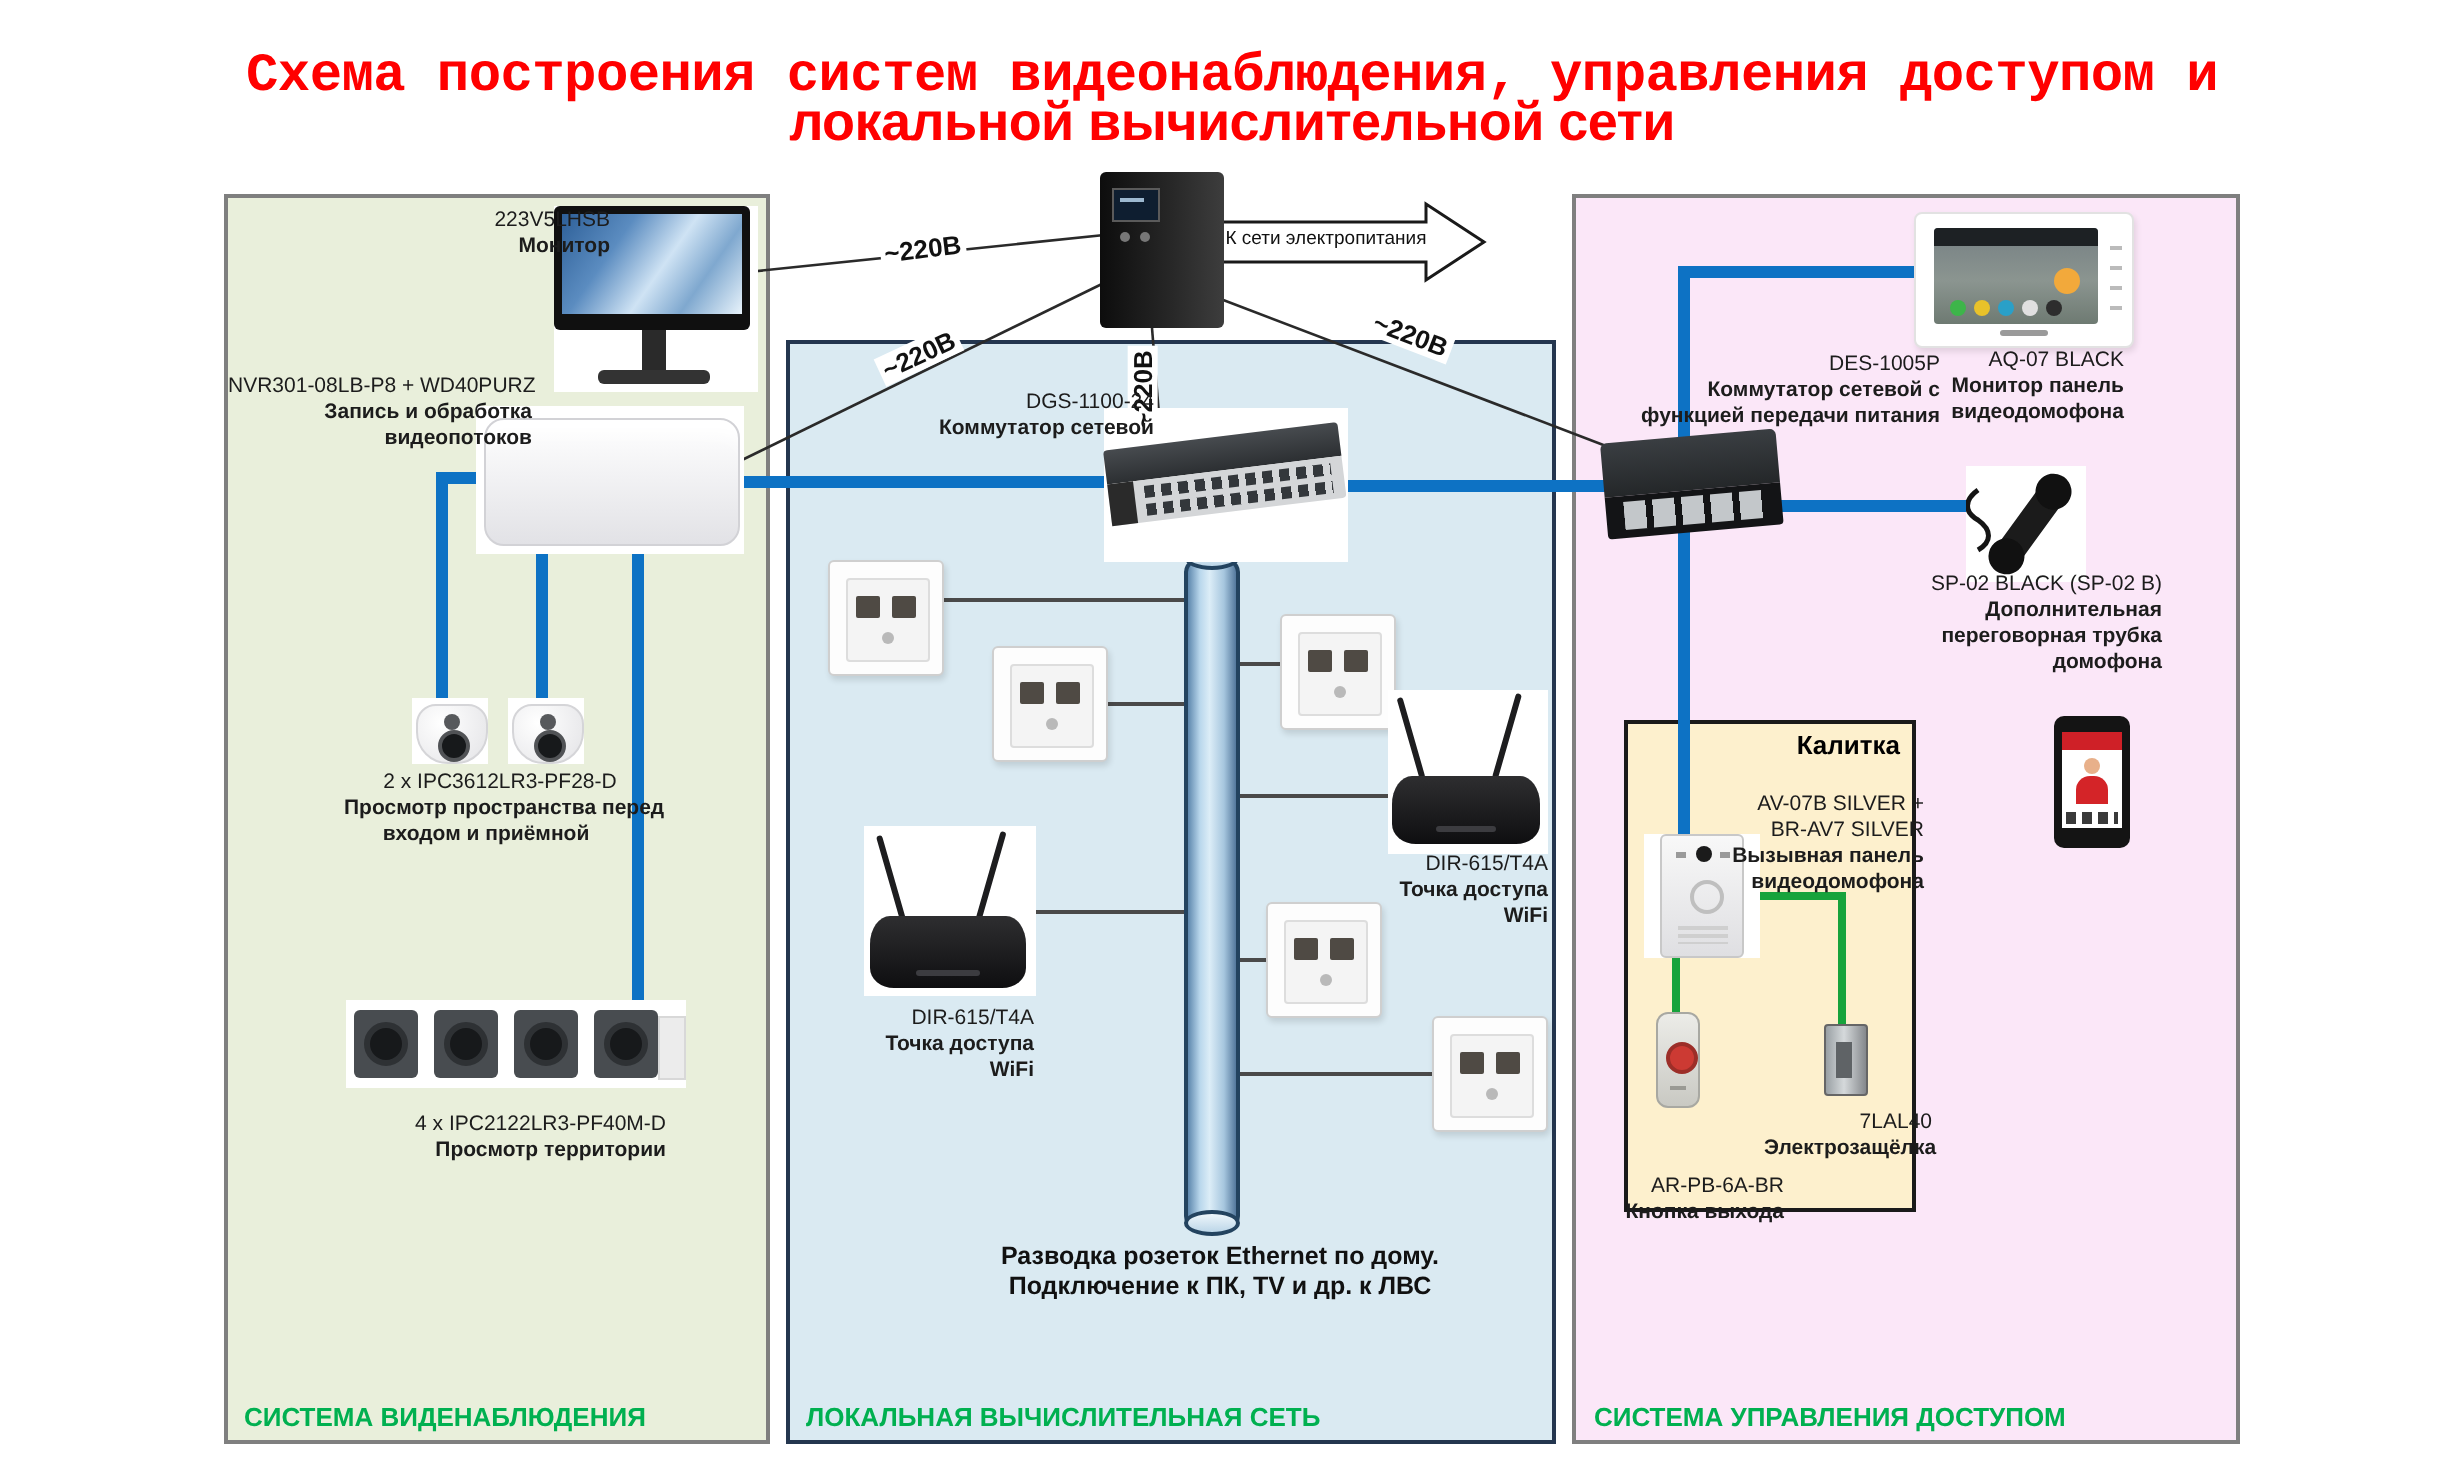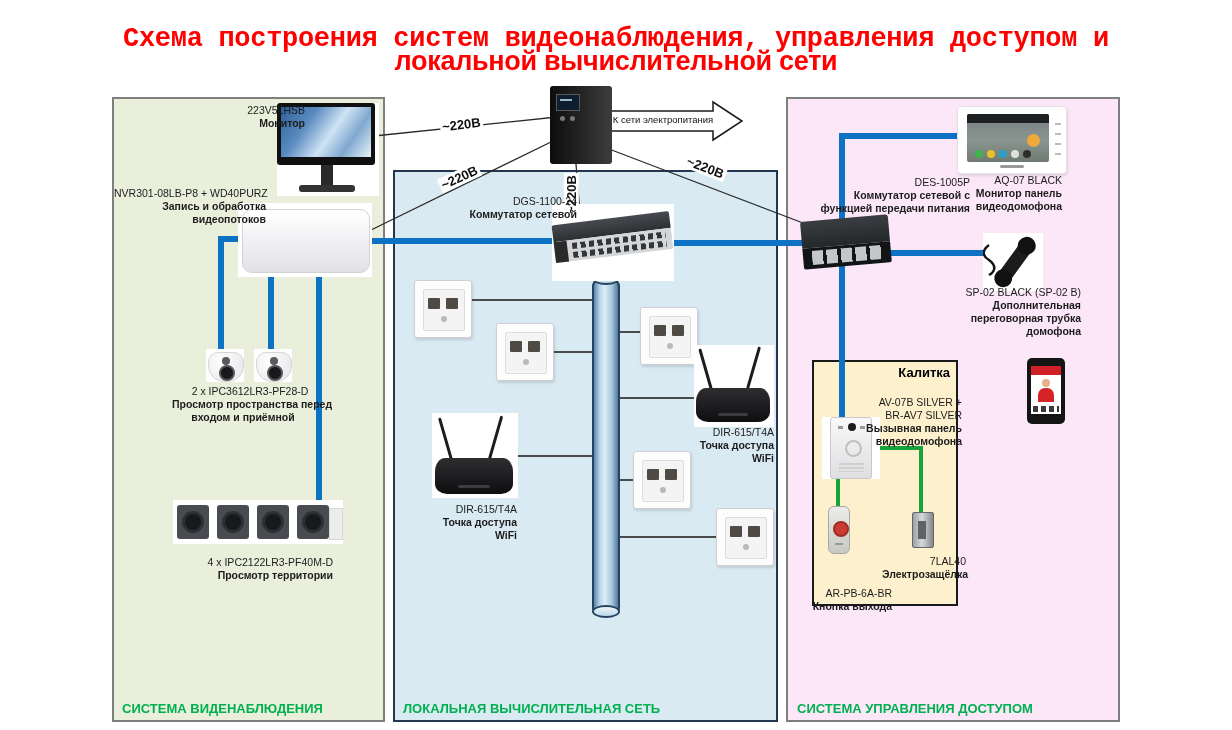--- a/index.html
+++ b/index.html
@@ -349,20 +349,24 @@
   <div class="lbl" style="left:439px;top:503px;width:78px;">
     <div>DIR-615/T4A</div>
     <div class="d">Точка доступа</div>
     <div class="d">WiFi</div>
   </div>
   <div class="lbl" style="left:696px;top:426px;width:78px;">
     <div>DIR-615/T4A</div>
     <div class="d">Точка доступа</div>
     <div class="d">WiFi</div>
   </div>
+  <div class="note" style="left:455px;top:621px;width:310px;">
+    <div>Разводка розеток Ethernet по дому.</div>
+    <div>Подключение к ПК, TV и др. к ЛВС</div>
+  </div>
 
   <div class="lbl" style="left:815px;top:176px;width:155px;">
     <div>DES-1005P</div>
     <div class="d">Коммутатор сетевой с</div>
     <div class="d">функцией передачи питания</div>
   </div>
   <div class="lbl" style="left:958px;top:174px;width:104px;">
     <div>AQ-07 BLACK</div>
     <div class="d">Монитор панель</div>
     <div class="d">видеодомофона</div>

